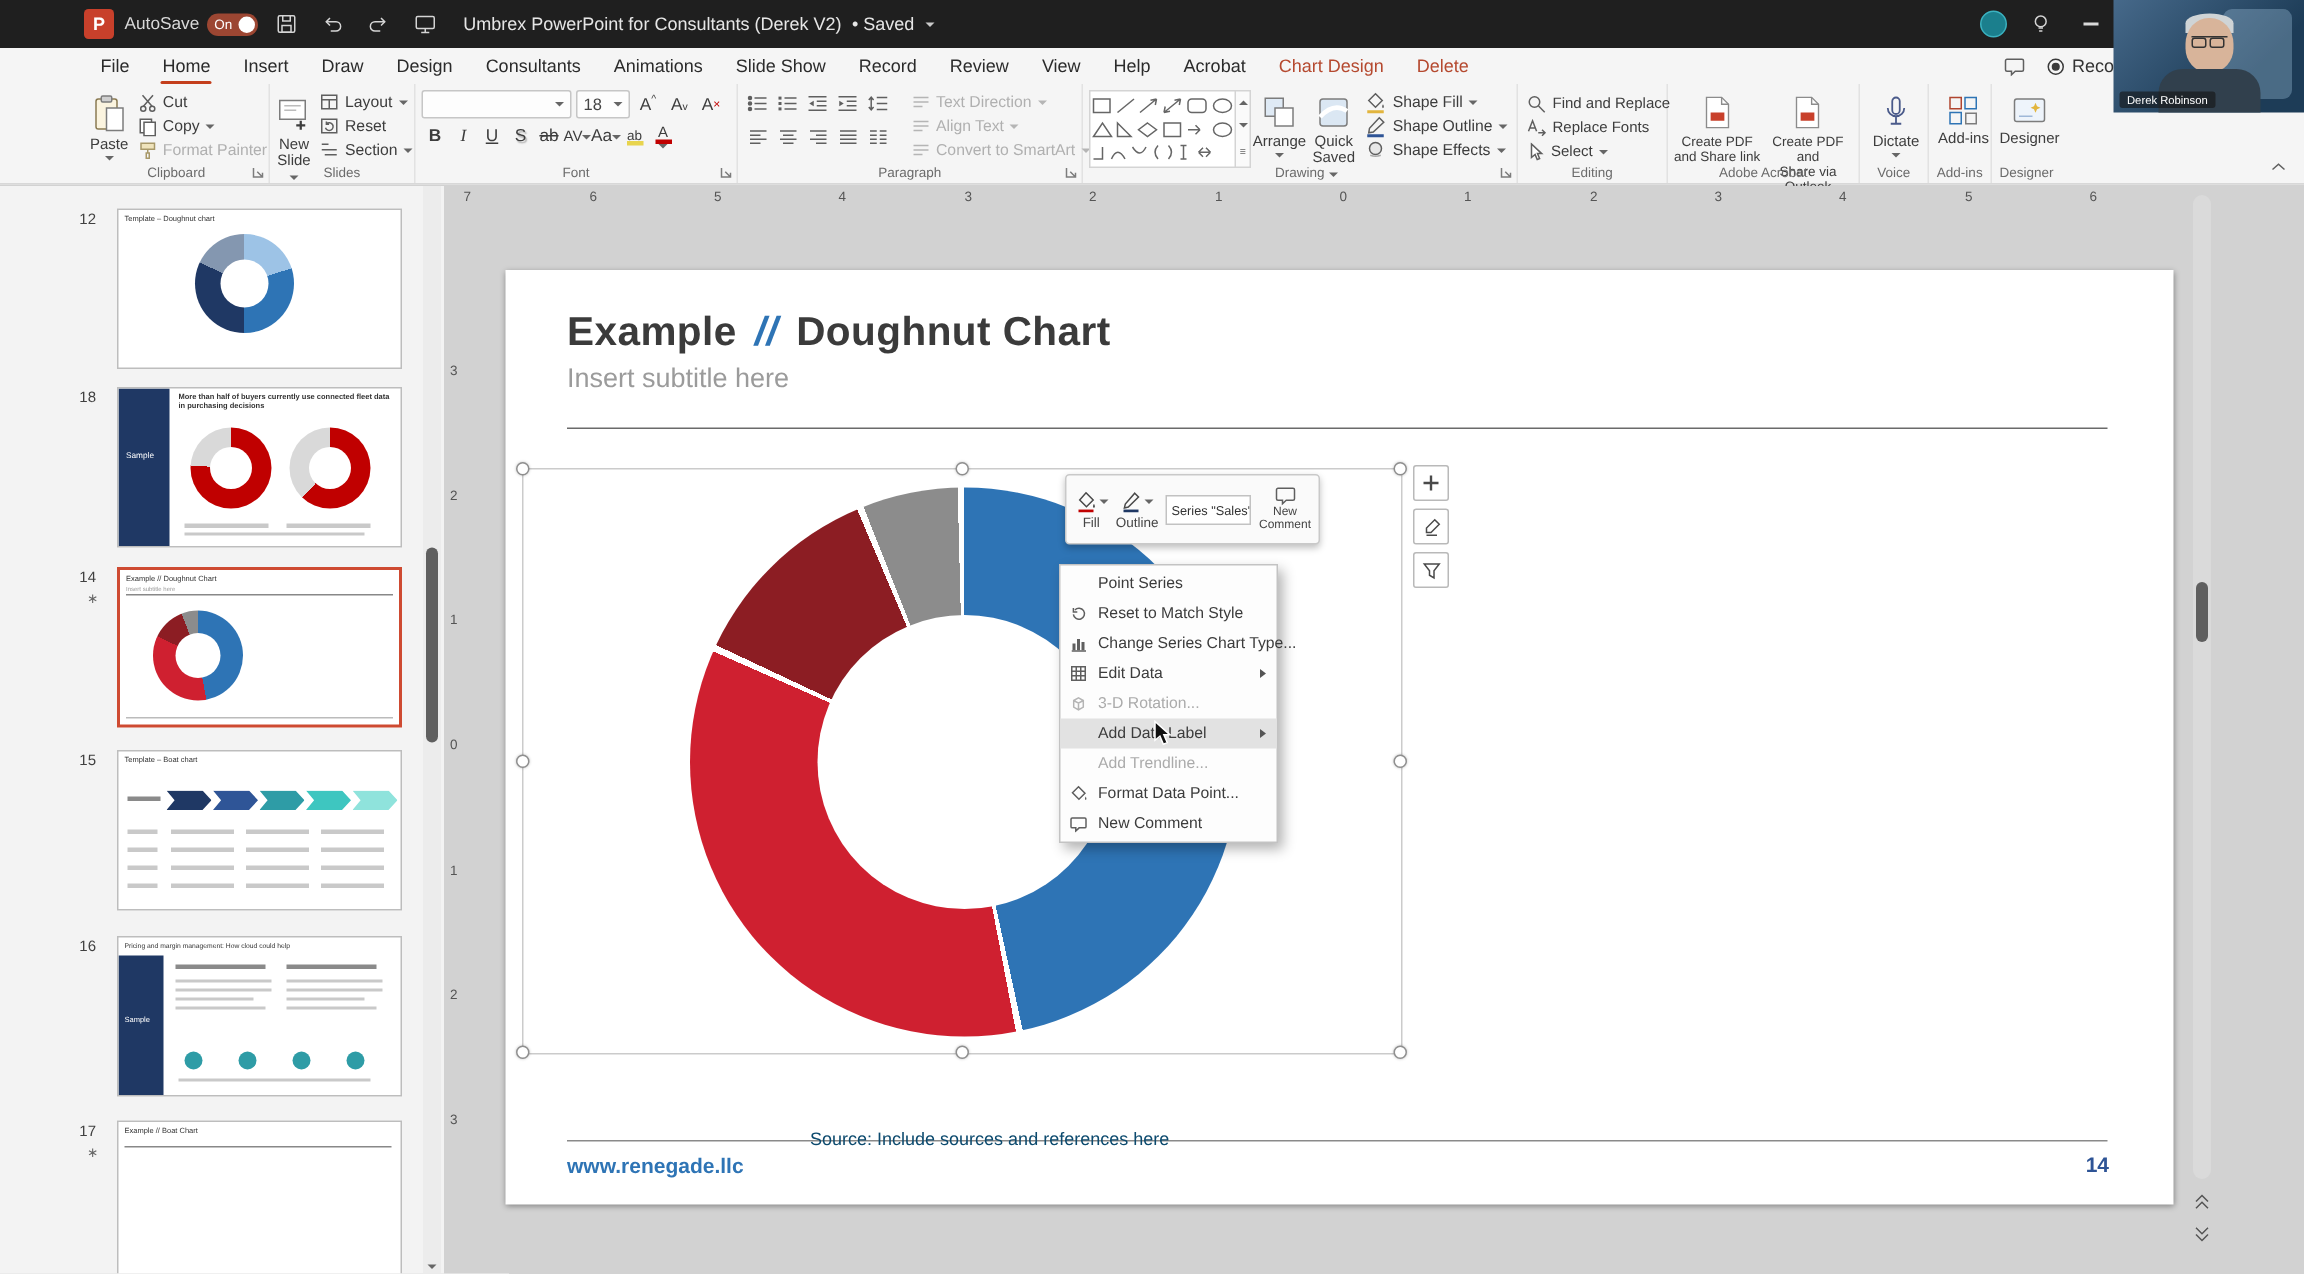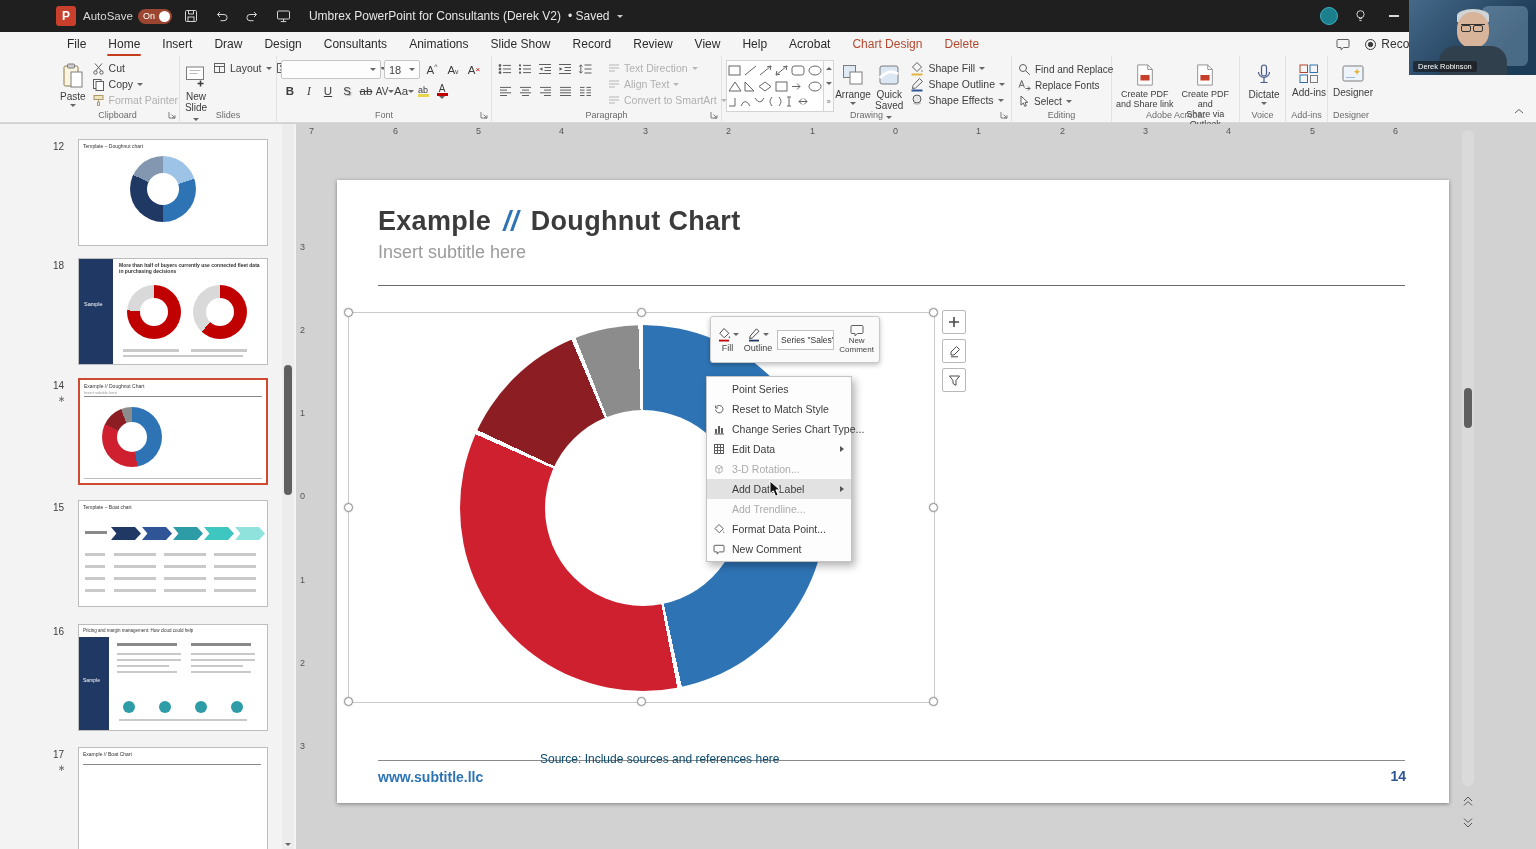--- a/index.html
+++ b/index.html
@@ -292,21 +292,21 @@
       <div class="bigbtn" style="width:34px">
         <span>
             <svg width="24" height="26" viewBox="0 0 24 26" fill="none" stroke="#7c7c7c">
               <rect x="2.5" y="4" width="17" height="12.5" fill="#fff"></rect>
               <path d="M5.5 7.5 h11 M5.5 10.5 h8" stroke="#bcbcbc"></path>
               <path d="M16.5 17.5 v6 M13.5 20.5 h6" stroke="#3d3d3d" stroke-width="1.5"></path>
             </svg>
           </span>
         <span><span>New</span><br><span>Slide</span> <span class="caret"></span></span>
       </div>
-      <div style="display:flex;">
+      <div style="display:flex;flex-direction:column">
         <div class="smallrow">
             <span>
               <svg width="13" height="12" viewBox="0 0 13 12" fill="none" stroke="#5f5f5f">
                 <rect x="1.5" y="1.5" width="10" height="9"></rect>
                 <path d="M1.5 4.5 h10 M6.5 4.5 v6"></path>
               </svg>
             </span>
             <span>Layout</span>
             <span class="caret"></span>
           </div>
@@ -1025,21 +1025,21 @@
           <span>New Comment</span>
         </div>
       </div>
     <div class="cursor-arrow">
       <svg width="12" height="18" viewBox="0 0 12 18">
           <path d="M1 1 L1 13.5 L4.3 10.8 L6.6 16.2 L9.2 15.1 L6.9 9.9 L11 9.9 Z" fill="#111" stroke="#fff" stroke-width="1"></path>
         </svg>
     </div>
 
     <div class="rule bottom"></div>
-    <div class="footer-url">www.subtitle.llc</div>
+    <div class="footer-url">www.renegade.llc</div>
     <div class="footer-source">Source:  Include sources and references here</div>
     <div class="footer-page">14</div>
   </div>
 
   <div class="v-scroll">
       <div class="v-thumb"></div>
     </div>
   <div class="navs">
     <div class="nav-btn">
         <svg width="10" height="12" viewBox="0 0 10 12" fill="none" stroke="#555">

